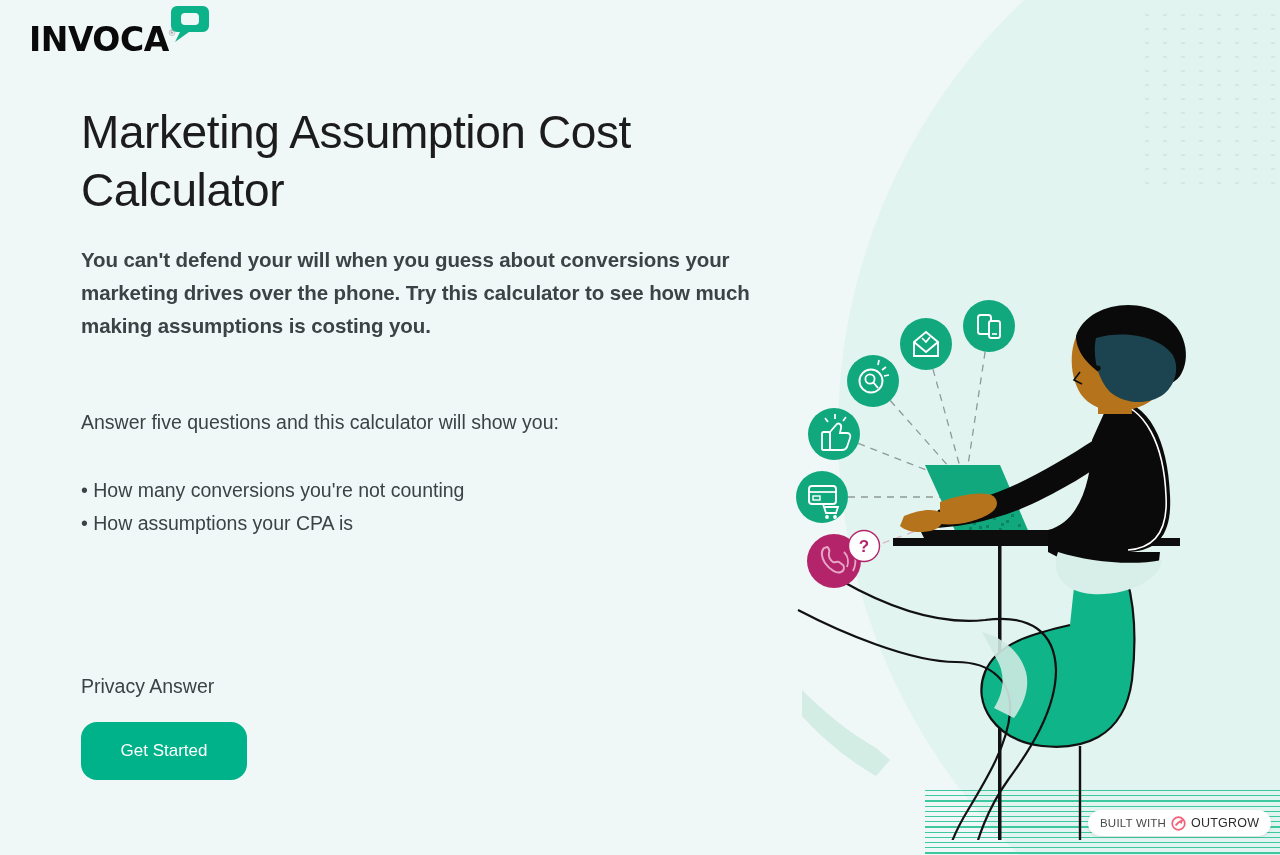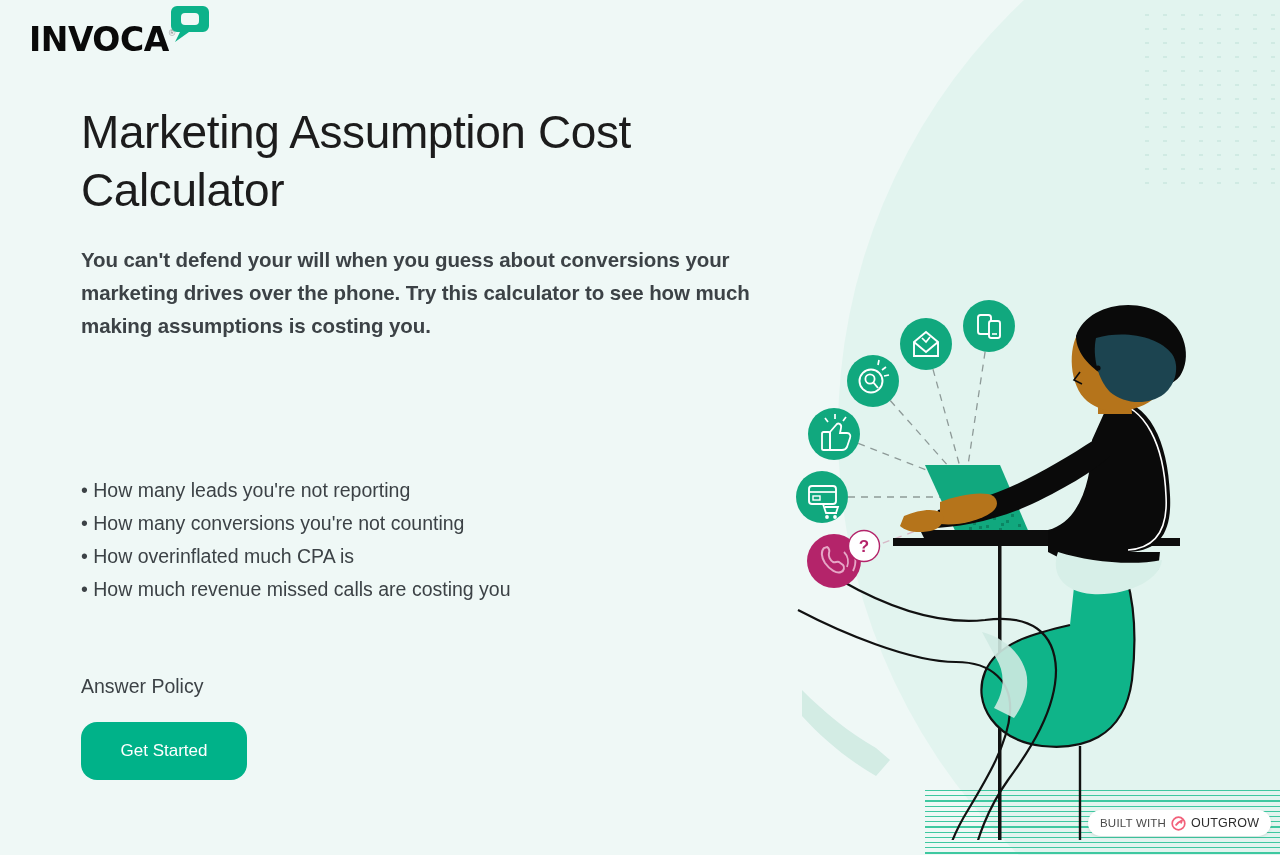--- a/index.html
+++ b/index.html
@@ -373,29 +373,28 @@
     <svg id="logo-bubble" width="42" height="40" viewBox="0 0 42 40">
       <path d="M8 2 H34 A6 6 0 0 1 40 8 V22 A6 6 0 0 1 34 28 H20 L6 38 L11 28 H8 A6 6 0 0 1 2 22 V8 A6 6 0 0 1 8 2 Z" fill="#0cb28a"></path>
       <rect x="12" y="9" width="18" height="12" rx="4" fill="#eff8f6"></rect>
     </svg>
   </div>
 
   <h1 id="page-title">Marketing Assumption Cost Calculator</h1>
 
   <p id="lead">You can't defend your will when you guess about conversions your marketing drives over the phone. Try this calculator to see how much making assumptions is costing you.</p>
 
+  <p id="subhead">Answer five questions and this calculator will show you:</p>
 
   <ul id="benefit-list">
-    <li>How many leads you're not reporting</li>
     <li>How many conversions you're not counting</li>
-    <li>How overinflated much CPA is</li>
-    <li>How much revenue missed calls are costing you</li>
+    <li>How assumptions your CPA is</li>
   </ul>
 
-  <a id="privacy-link" href="#">Answer Policy</a>
+  <a id="privacy-link" href="#">Privacy Answer</a>
 
   <button id="get-started">Get Started</button>
 </div>
 
 <div id="outgrow-badge">
   <span class="bt">BUILT WITH</span>
   <svg width="15" height="15" viewBox="0 0 15 15">
     <circle cx="7.5" cy="7.5" r="6.3" fill="none" stroke="#f2607a" stroke-width="1.7"></circle>
     <path d="M4.6 9.6 C 6.4 7.2, 8.6 5.4, 11 4.4 L 10 7.6" fill="none" stroke="#f2607a" stroke-width="1.7"></path>
   </svg>

